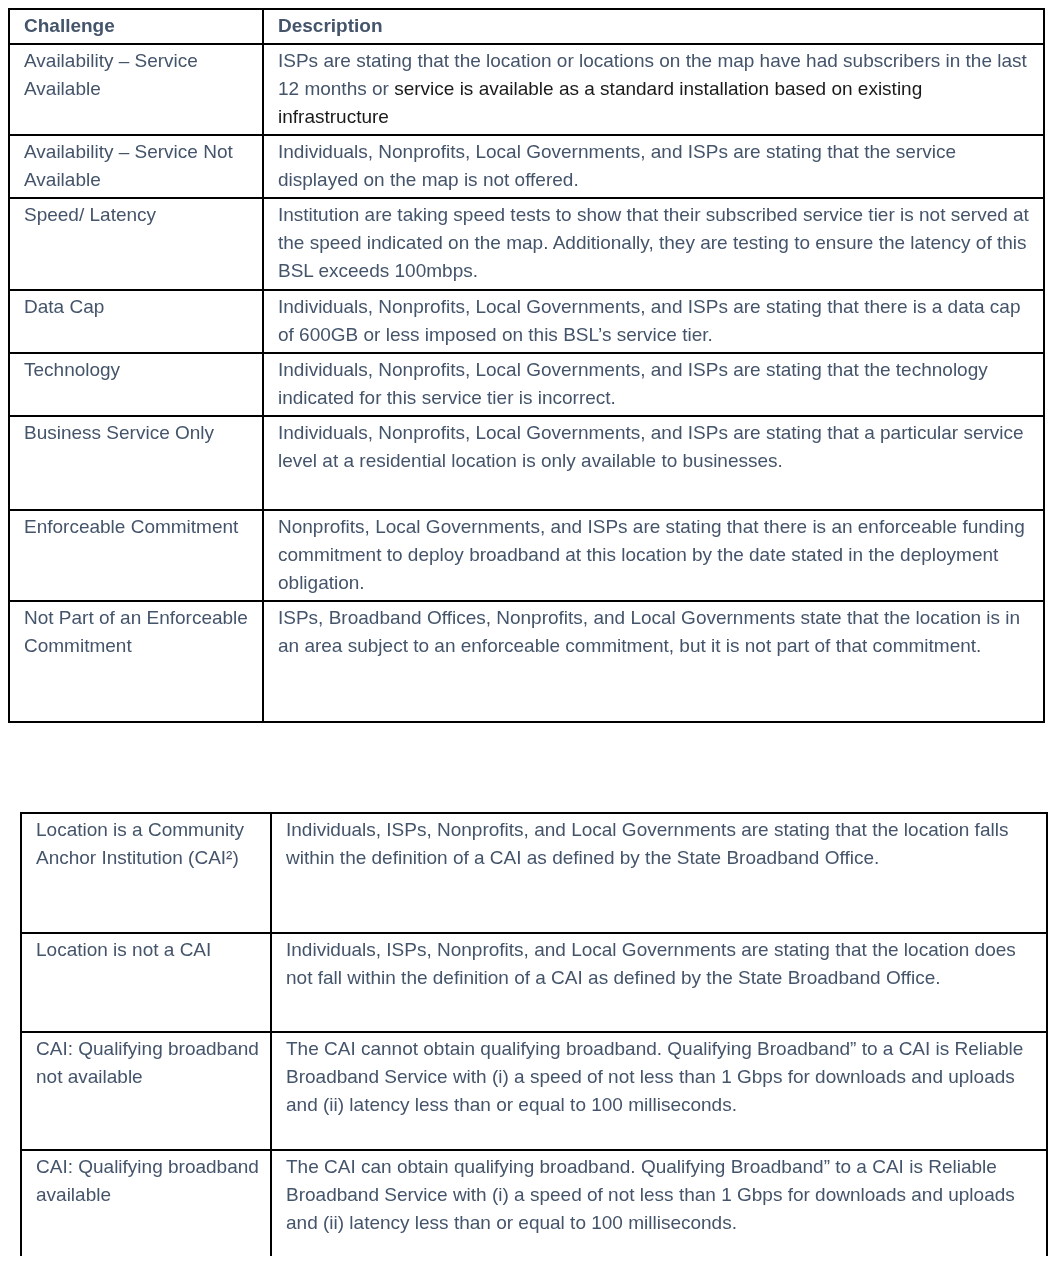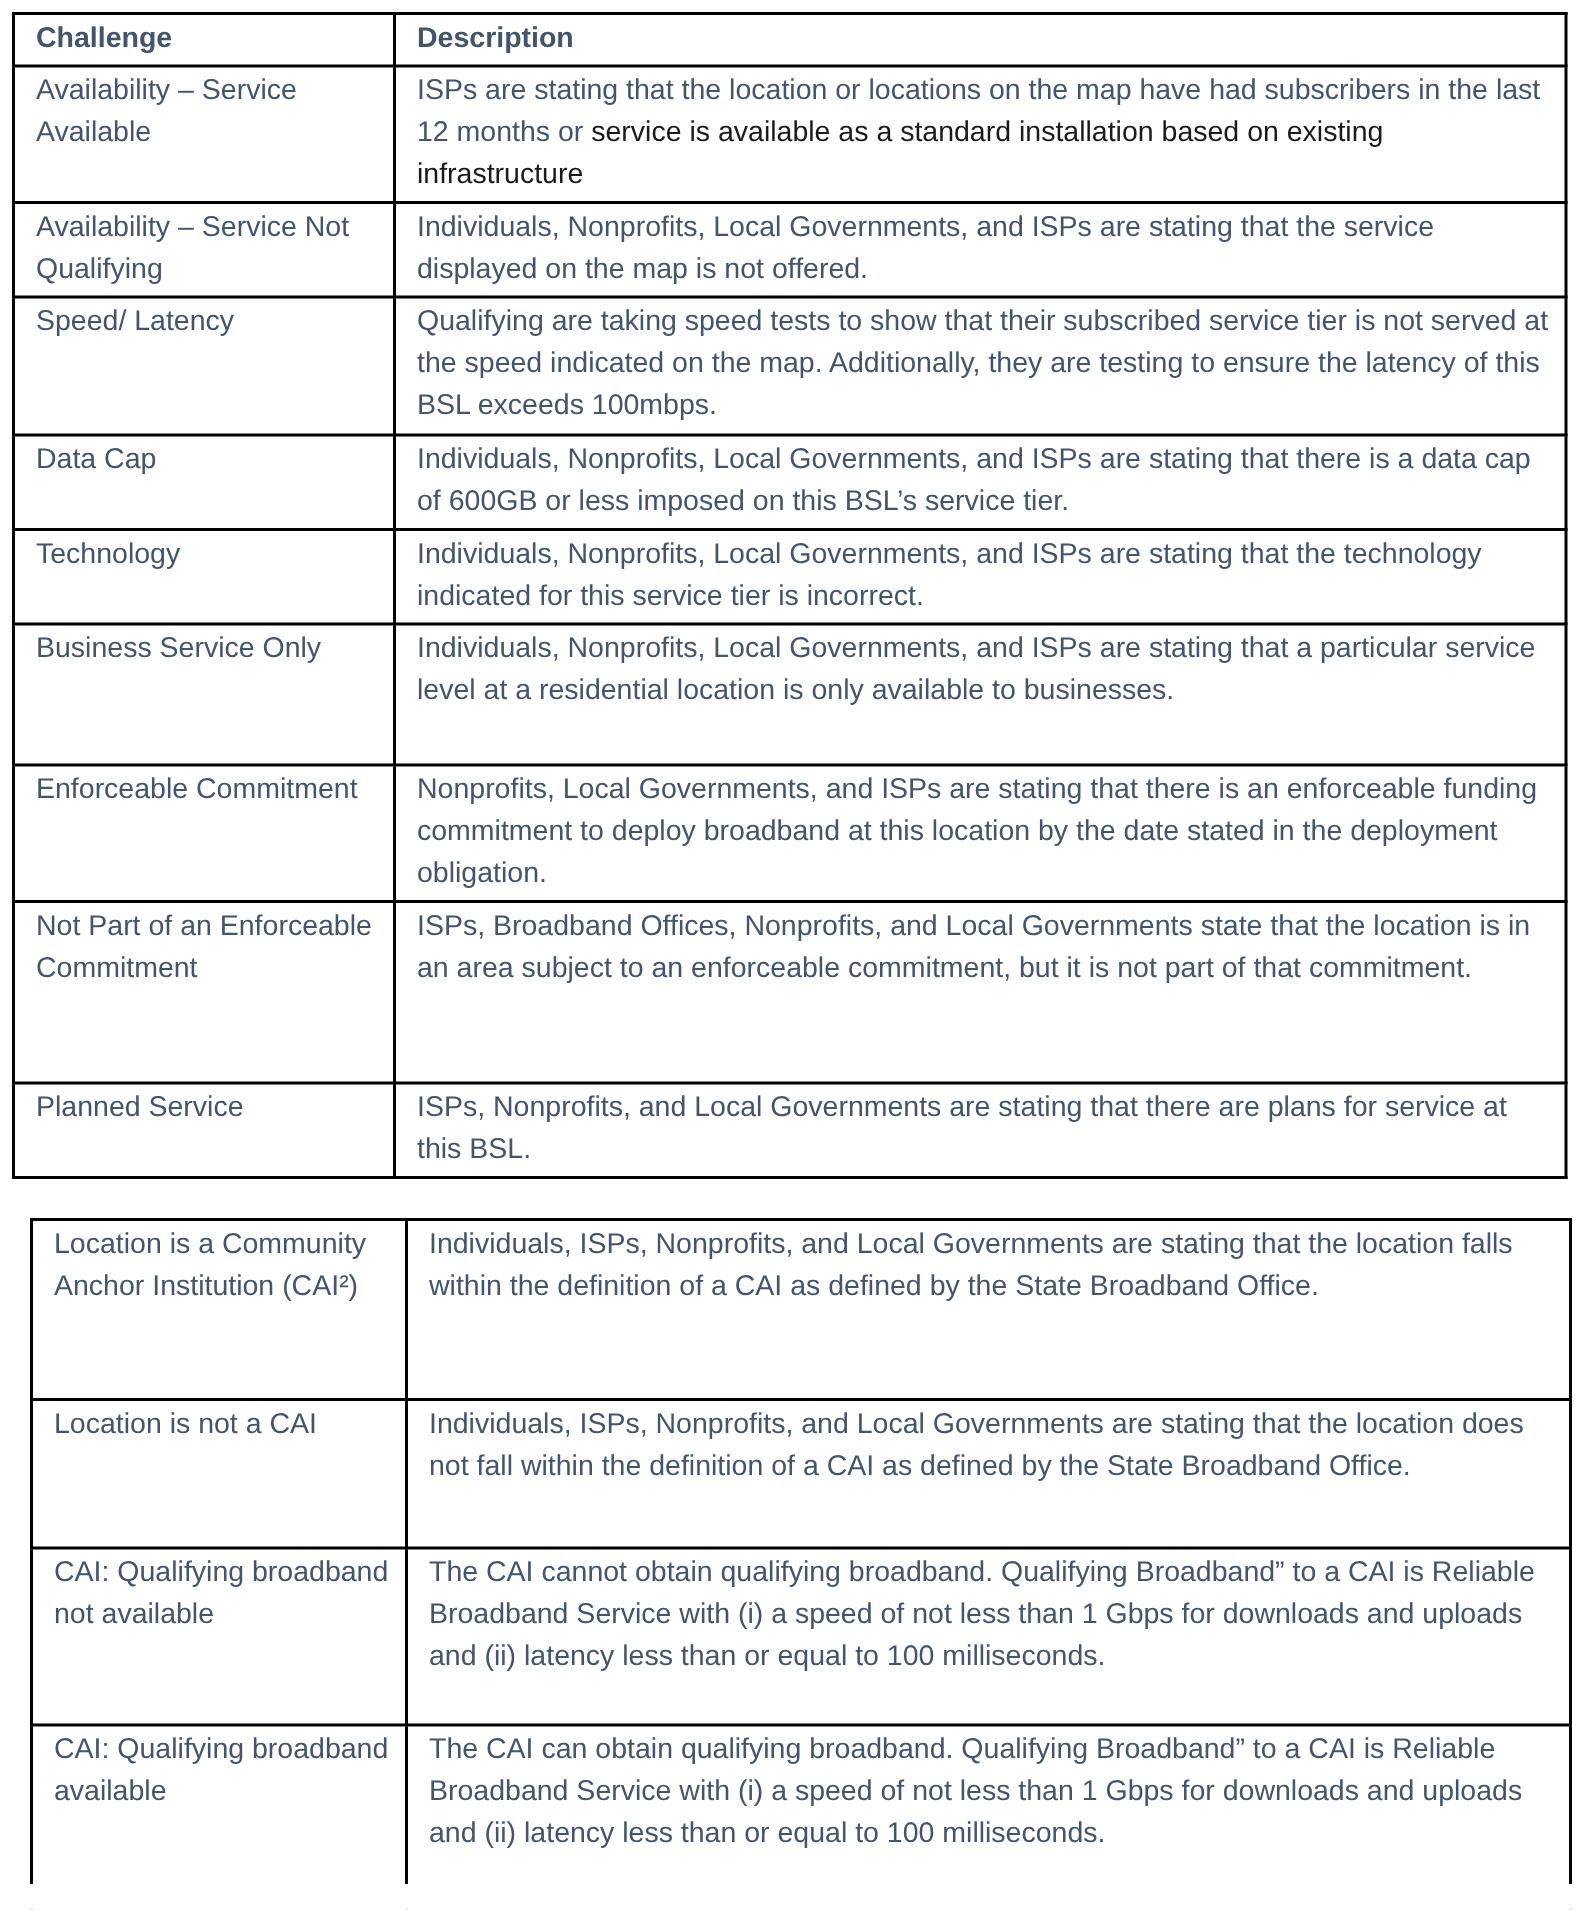--- a/index.html
+++ b/index.html
@@ -68,50 +68,46 @@
           <th class="col-c">Challenge</th>
           <th class="col-d">Description</th>
         </tr>
       </thead>
       <tbody>
         <tr>
           <td class="col-c">Availability – Service Available</td>
           <td class="col-d"><span class="run bold">ISPs</span><span class="run"> are stating that the location or locations on the map have had subscribers in the last 12 months or </span><span class="run dark">service is available as a standard installation based on existing infrastructure</span></td>
         </tr>
         <tr>
-          <td class="col-c">Availability – Service Not Qualifying</td>
+          <td class="col-c">Availability – Service Not Available</td>
           <td class="col-d"><span class="run bold">Individuals, Nonprofits, Local Governments, and ISPs</span><span class="run"> are stating that the service displayed on the map is not offered.</span></td>
         </tr>
         <tr>
           <td class="col-c">Speed/ Latency</td>
-          <td class="col-d"><span class="run bold">Qualifying</span><span class="run"> are taking speed tests to show that their subscribed service tier is not served at the speed indicated on the map. Additionally, they are testing to ensure the latency of this BSL exceeds 100mbps.</span></td>
+          <td class="col-d"><span class="run bold">Institution</span><span class="run"> are taking speed tests to show that their subscribed service tier is not served at the speed indicated on the map. Additionally, they are testing to ensure the latency of this BSL exceeds 100mbps.</span></td>
         </tr>
         <tr>
           <td class="col-c">Data Cap</td>
           <td class="col-d"><span class="run bold">Individuals, Nonprofits, Local Governments, and ISPs</span><span class="run"> are stating that there is a data cap of 600GB or less imposed on this BSL’s service tier.</span></td>
         </tr>
         <tr>
           <td class="col-c">Technology</td>
           <td class="col-d"><span class="run bold">Individuals, Nonprofits, Local Governments, and ISPs</span><span class="run"> are stating that the technology indicated for this service tier is incorrect.</span></td>
         </tr>
         <tr>
           <td class="col-c">Business Service Only</td>
           <td class="col-d"><span class="run bold">Individuals, Nonprofits, Local Governments, and ISPs</span><span class="run"> are stating that a particular service level at a residential location is only available to businesses.</span></td>
         </tr>
         <tr>
           <td class="col-c">Enforceable Commitment</td>
           <td class="col-d"><span class="run bold">Nonprofits, Local Governments, and ISPs</span><span class="run"> are stating that there is an enforceable funding commitment to deploy broadband at this location by the date stated in the deployment obligation.</span></td>
         </tr>
         <tr>
           <td class="col-c">Not Part of an Enforceable Commitment</td>
           <td class="col-d"><span class="run bold">ISPs, Broadband Offices, Nonprofits, and Local Governments</span><span class="run"> state that the location is in an area subject to an enforceable commitment, but it is not part of that commitment.</span></td>
-        </tr>
-        <tr>
-          <td class="col-c">Planned Service</td>
-          <td class="col-d"><span class="run bold">ISPs, Nonprofits, and Local Governments</span><span class="run"> are stating that there are plans for service at this BSL.</span></td>
         </tr>
       </tbody>
     </table>
   <table class="doc-table t2">
       <tbody>
         <tr>
           <td class="col-c">Location is a Community Anchor Institution (CAI²)</td>
           <td class="col-d"><span class="run bold">Individuals, ISPs, Nonprofits, and Local Governments</span><span class="run"> are stating that the location falls within the definition of a CAI as defined by the State Broadband Office.</span></td>
         </tr>
         <tr>

